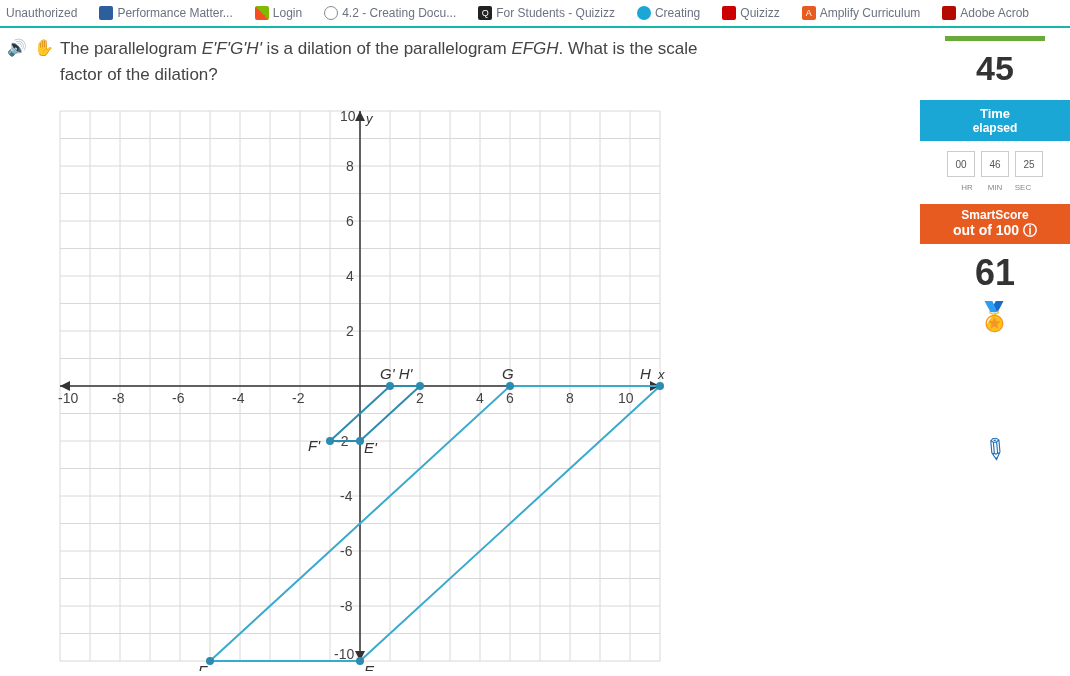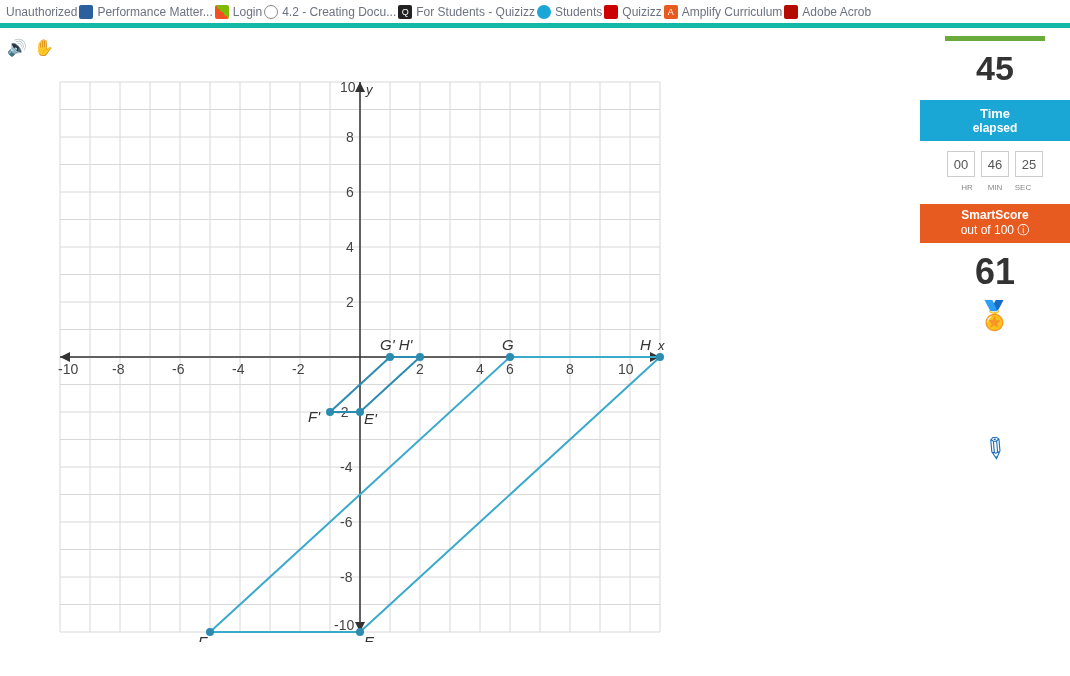--- a/index.html
+++ b/index.html
@@ -1,19 +1,19 @@
 <!DOCTYPE html>
 <html><head>
 <meta charset="utf-8">
 <style>
 * { margin:0; padding:0; box-sizing:border-box; font-family:Arial,Helvetica,sans-serif; }
 body { width:1070px; height:676px; background:#fff; overflow:hidden; }
 
 
-.bookmarks { height:28px; display:flex; align-items:center; gap:2px; padding:0 6px; font-size:12px; color:#6b7280; border-bottom:5px solid #14b8a6; }
+.bookmarks { height:28px; display:flex; align-items:center; gap:22px; padding:0 6px; font-size:12px; color:#6b7280; border-bottom:2px solid #14b8a6; }
 .bookmarks .bm { display:flex; align-items:center; gap:4px; cursor:pointer; white-space:nowrap; }
 .bookmarks .ico { width:14px; height:14px; display:inline-block; border-radius:2px; }
 
 
 .page { display:flex; height:648px; }
 .content { flex:1; padding:8px 16px 0 6px; position:relative; }
 .sidebar { width:150px; padding-top:8px; text-align:center; }
 
 .question { display:flex; align-items:flex-start; gap:6px; }
 .speaker {
@@ -25,25 +25,25 @@
 
 
 .graph-wrap { margin:14px 0 0 34px; width:640px; height:570px; position:relative; background:#fff; }
 .graph-svg { width:100%; height:100%; }
 
 
 .big45 { font-size:34px; font-weight:700; color:#333; margin:8px 0 12px; }
 .timeElapsed { background:#1ba7d6; color:#fff; font-size:13px; font-weight:700; padding:6px 20px; margin-bottom:10px; }
 .timeElapsed .sub { display:block; font-size:12px; font-weight:700; }
 .timer { display:flex; justify-content:center; gap:6px; margin-bottom:6px; }
-.timer .cell { width:28px; height:26px; border:1px solid #ccc; display:flex; align-items:center; justify-content:center; font-size:13px; color:#555; }
+.timer .cell { width:28px; height:26px; border:1px solid #ccc; display:flex; align-items:center; justify-content:center; font-size:10px; color:#555; }
 .timer-labels { display:flex; justify-content:center; font-size:8px; color:#888; margin-bottom:12px; }
 .timer-labels span{ width:28px; text-align:center; }
 .smart { background:#e85b20; color:#fff; font-size:12px; font-weight:700; padding:4px 14px; }
-.smart .sub { display:block; font-size:12px; font-weight:400; }
+.smart .sub { display:block; font-size:14px; font-weight:700; }
 .score61 { font-size:36px; font-weight:700; color:#333; margin:8px 0 6px; }
 .ribbon { font-size:28px; margin-bottom:40px; }
 .pencil { font-size:28px; color:#1e6fb8; margin-top:60px; transform:rotate(40deg); display:inline-block;}
 .greenbar { height:5px; background:#6aaa3a; width:100px; margin:0 auto 0; }
 </style>
 </head>
 <body>
 
 <div class="bookmarks">
   <div class="bm">
@@ -60,41 +60,45 @@
   <div class="bm">
       <span class="ico" style="border:1.5px solid #888;border-radius:50%"></span>
       <span>4.2 - Creating Docu...</span>
     </div>
   <div class="bm">
       <span class="ico" style="background:#222;color:#fff;font-size:9px;text-align:center;line-height:14px">Q</span>
       <span>For Students - Quizizz</span>
     </div>
   <div class="bm">
       <span class="ico" style="background:#1ba7d6;border-radius:50%"></span>
-      <span>Students</span>
+      <span>Creating</span>
     </div>
   <div class="bm">
       <span class="ico" style="background:#cc0000"></span>
       <span>Quizizz</span>
     </div>
   <div class="bm">
       <span class="ico" style="background:#e85b20;color:#fff;font-size:9px;text-align:center;line-height:14px">A</span>
       <span>Amplify Curriculum</span>
     </div>
   <div class="bm">
       <span class="ico" style="background:#b30b00"></span>
       <span>Adobe Acrob</span>
     </div>
 </div>
 
 <div class="page">
   <div class="content">
     <div class="question">
       <span class="speaker">🔊</span>
       <span style="font-size:16px;margin-top:2px">✋</span>
+      <div class="qtext">
+        <span>The parallelogram </span><i>E'F'G'H'</i><span> is a dilation of the parallelogram </span><i>EFGH</i><span>. What is the scale</span><br>
+        <span>factor of the dilation?</span>
+      </div>
     </div>
 
     <div class="graph-wrap">
       <svg class="graph-svg" viewBox="0 0 640 570">
 
         <g stroke="#d0d0d0" stroke-width="1">
 
           <g>
             
           </g>

